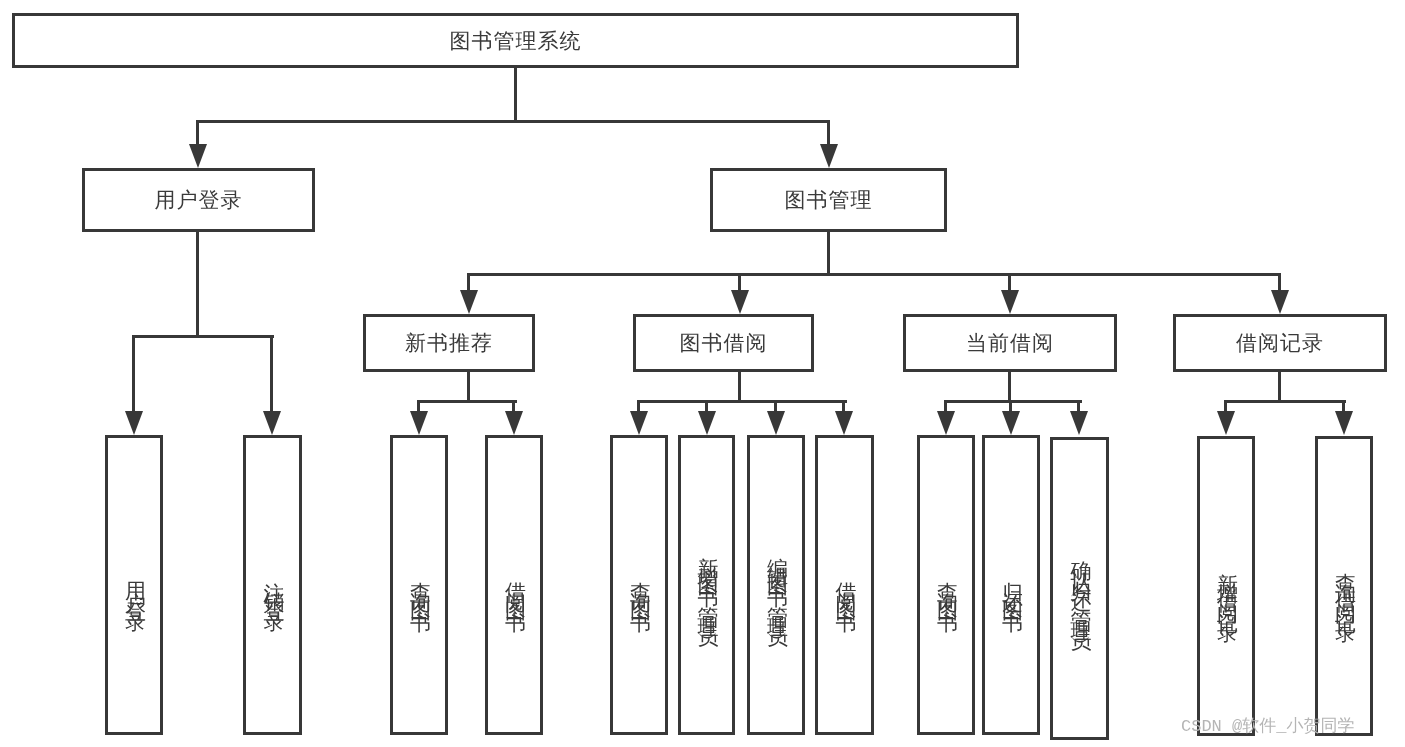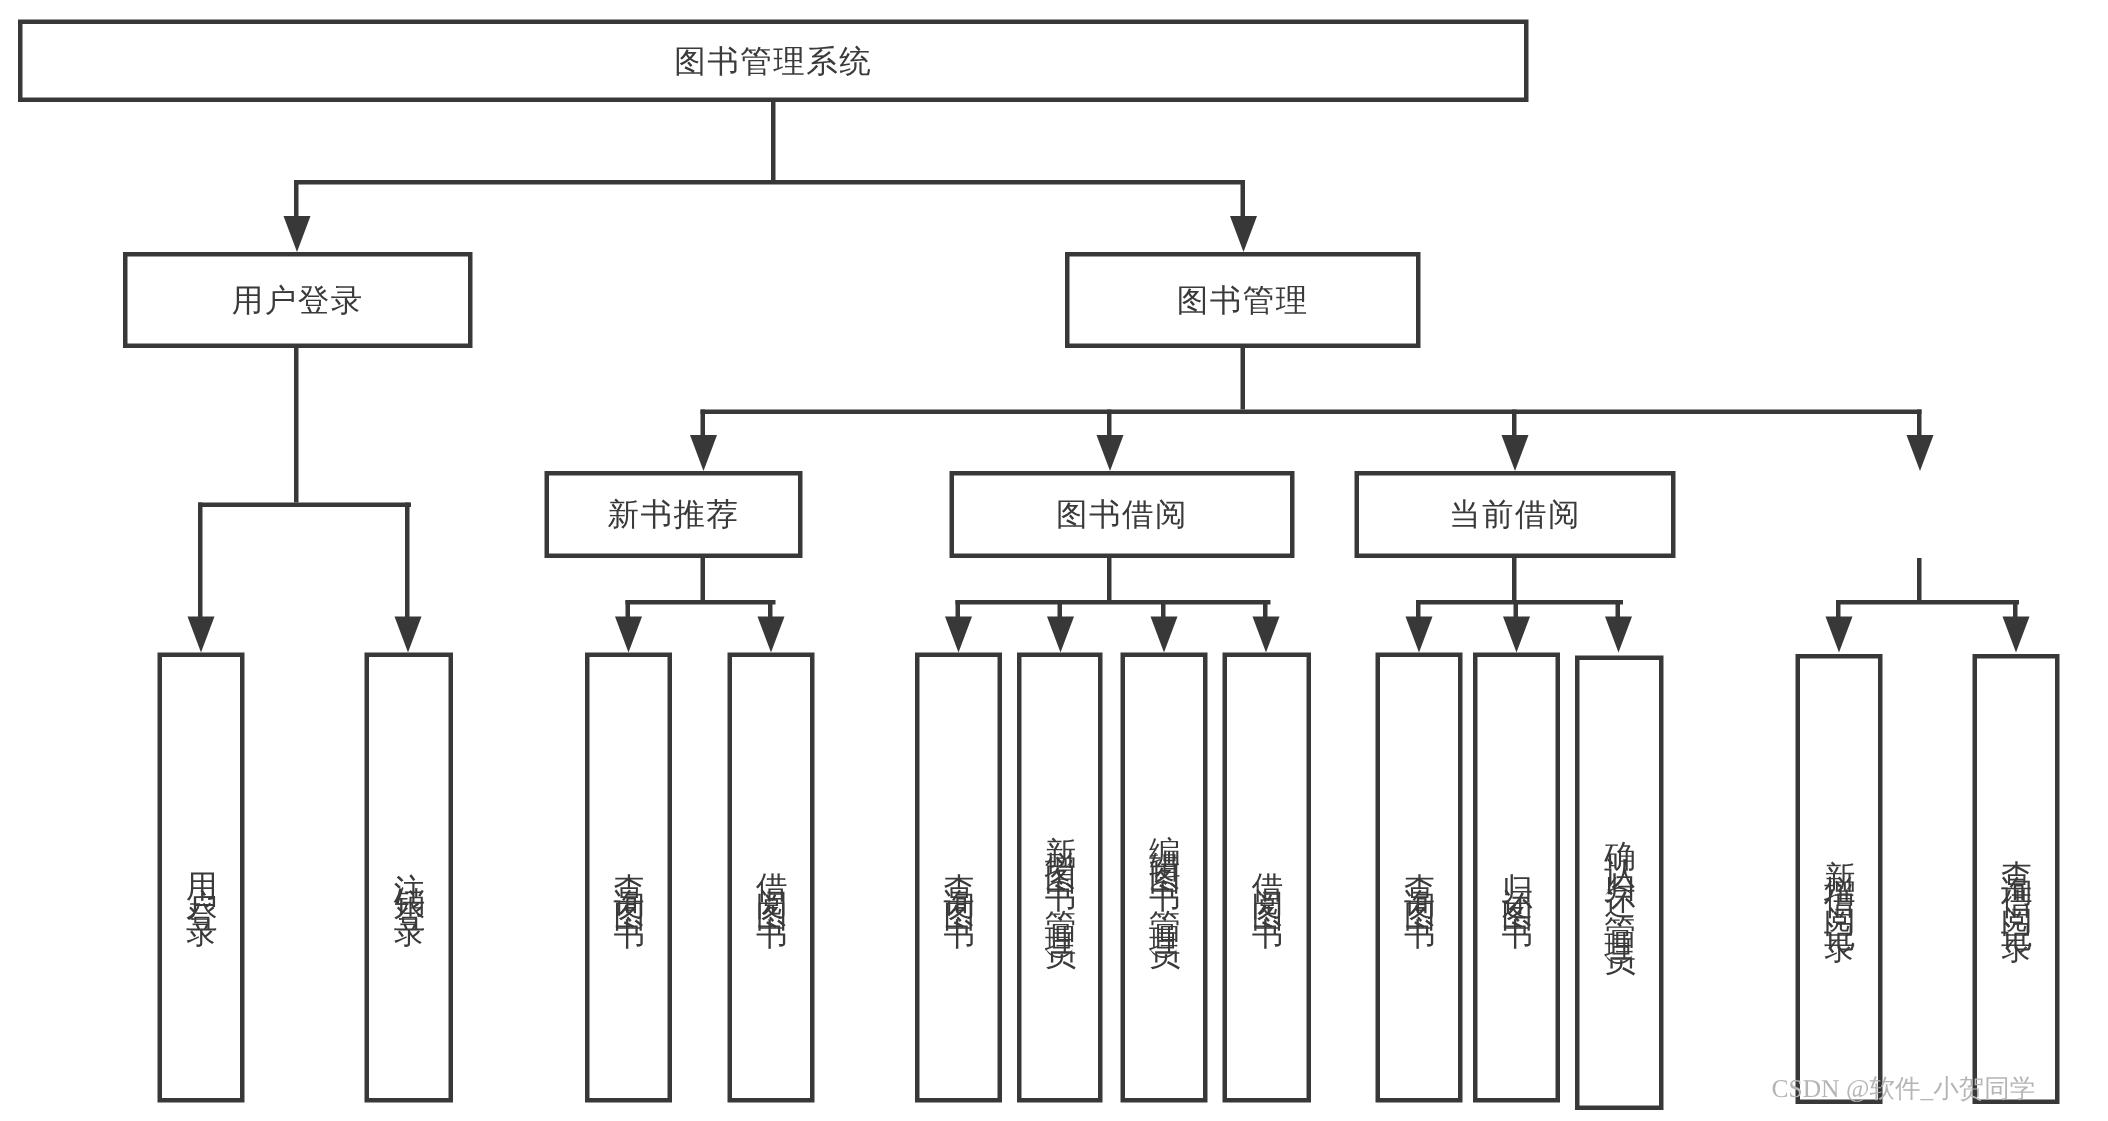--- a/index.html
+++ b/index.html
@@ -6,21 +6,21 @@
     --line:#383838;
     --text:#3a3a3a;
     --watermark:#b5b5b5;
     --bg:#ffffff;
   }
   html,body{margin:0;padding:0;background:var(--bg);}
   #canvas{
     position:relative;
     width:1405px;height:747px;
     background:var(--bg);
-    font-family:Liberation Serif, serif;
+    font-family:Liberation Mono, monospace;
     color:var(--text);
     overflow:hidden;
   }
   .box{
     position:absolute;
     box-sizing:border-box;
     border:3px solid var(--line);
     background:#fff;
     display:flex;
     align-items:center;
@@ -82,22 +82,23 @@
   <div class="vline" style="left:467px;top:273px;height:22px;"></div>
   <div class="arrow" style="left:460px;top:290px;"></div>
   <div class="vline" style="left:738px;top:273px;height:22px;"></div>
   <div class="arrow" style="left:731px;top:290px;"></div>
   <div class="vline" style="left:1008px;top:273px;height:22px;"></div>
   <div class="arrow" style="left:1001px;top:290px;"></div>
   <div class="vline" style="left:1278px;top:273px;height:22px;"></div>
   <div class="arrow" style="left:1271px;top:290px;"></div>
 
   <div class="box" style="left:363px;top:314px;width:172px;height:58px;">新书推荐</div>
-  <div class="box" style="left:633px;top:314px;width:230px;height:58px;">图书借阅</div>
+  <div class="box" style="left:633px;top:314px;width:181px;height:58px;">图书借阅</div>
   <div class="box" style="left:903px;top:314px;width:214px;height:58px;">当前借阅</div>
+  <div class="box" style="left:1173px;top:314px;width:214px;height:58px;">借阅记录</div>
 
   <div class="vline" style="left:467px;top:372px;height:28px;"></div>
   <div class="hline" style="left:417px;top:400px;width:100px;"></div>
   <div class="vline" style="left:417px;top:400px;height:16px;"></div>
   <div class="arrow" style="left:410px;top:411px;"></div>
   <div class="vline" style="left:512px;top:400px;height:16px;"></div>
   <div class="arrow" style="left:505px;top:411px;"></div>
 
   <div class="vline" style="left:738px;top:372px;height:28px;"></div>
   <div class="hline" style="left:637px;top:400px;width:210px;"></div>

